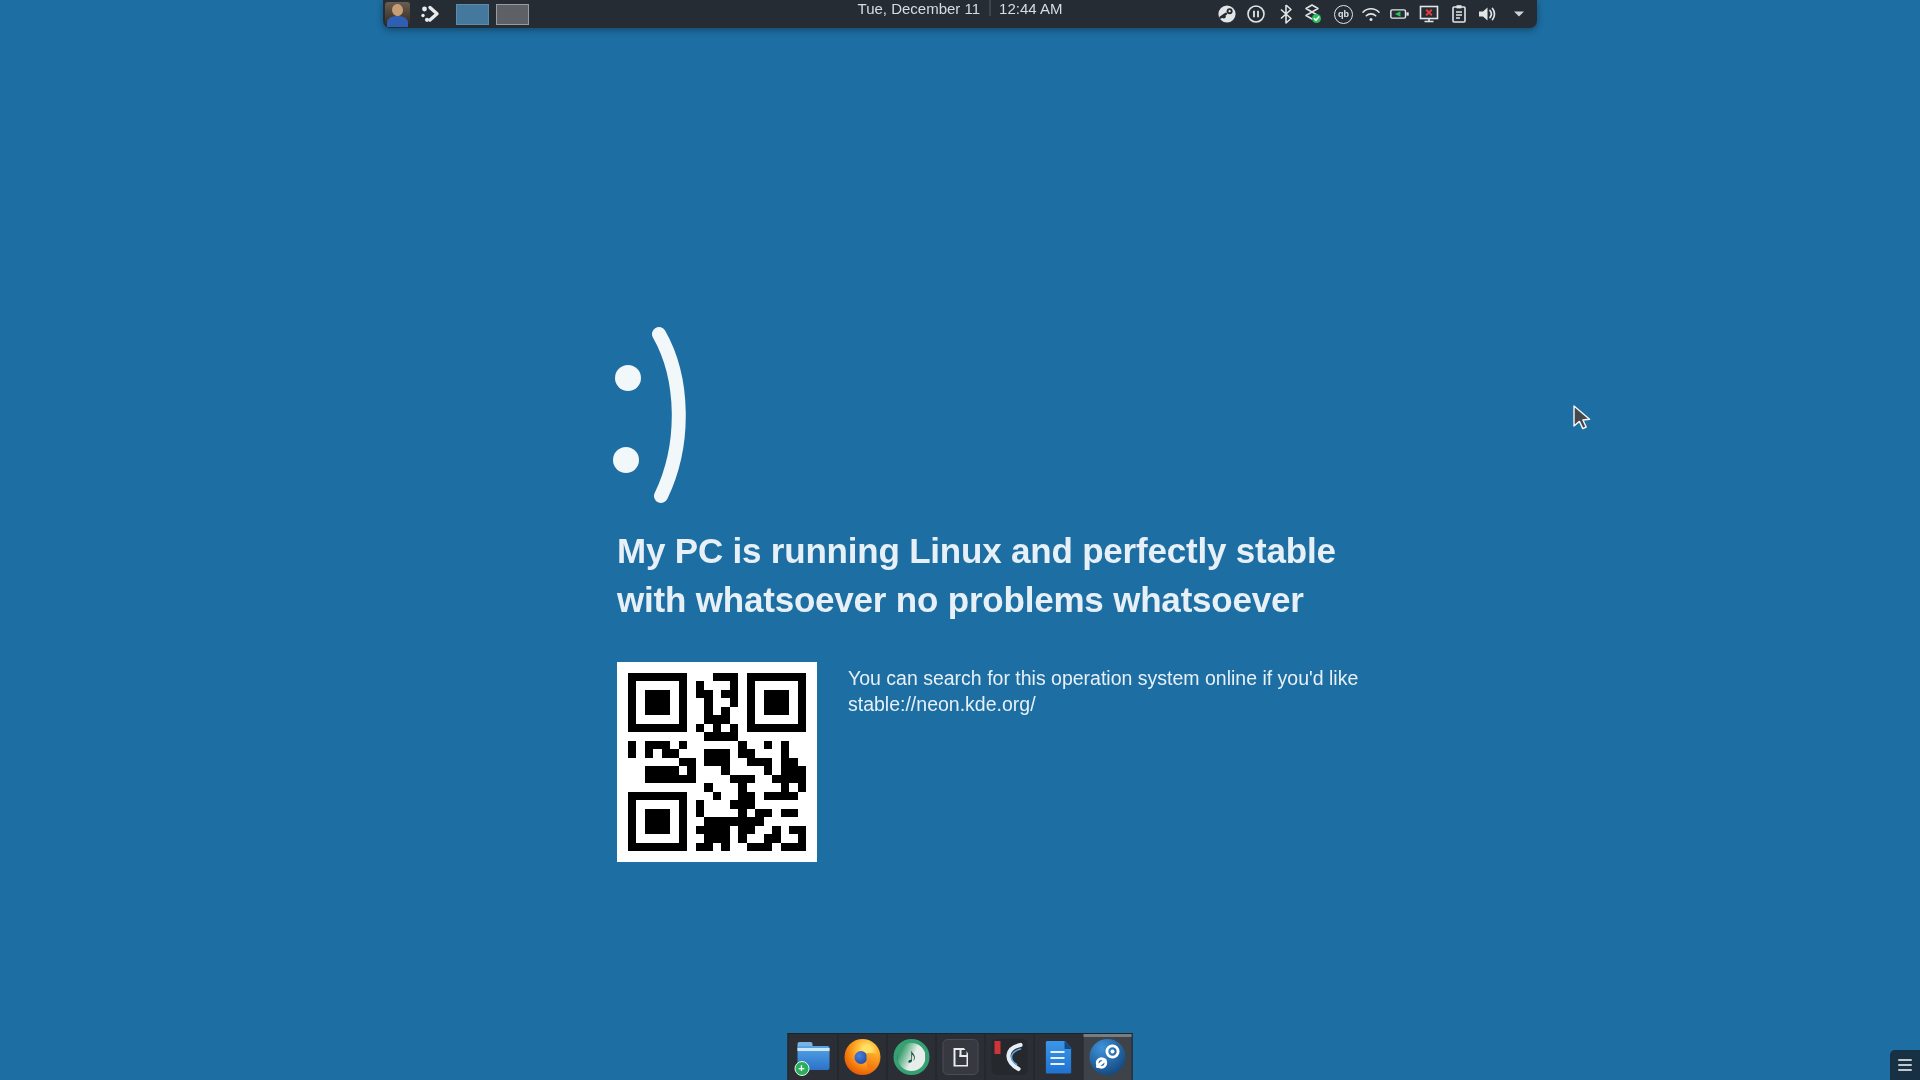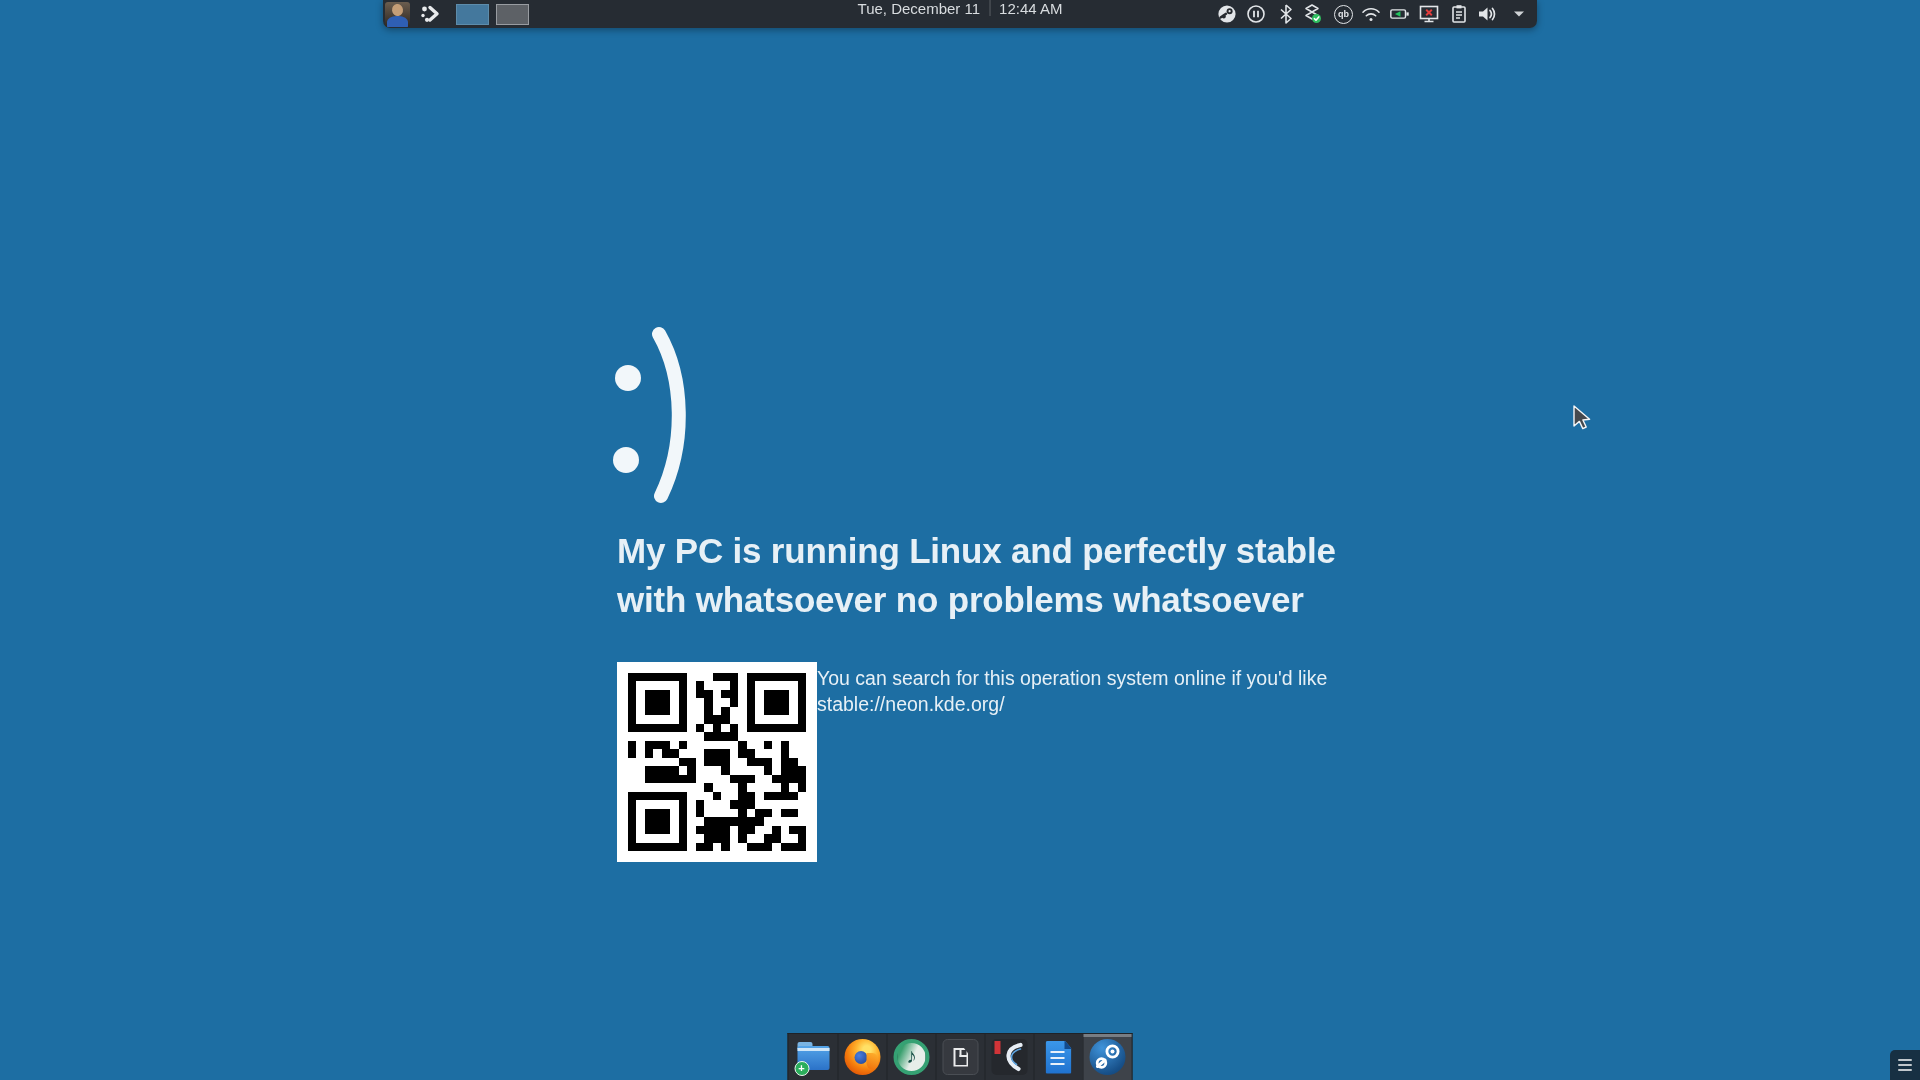--- a/index.html
+++ b/index.html
@@ -54,21 +54,21 @@
   
   .smiley { position:absolute; left:612px; top:326px; }
   .bsod-heading {
     position:absolute; left:617px; top:526px;
     font-size:35px; font-weight:700; letter-spacing:-0.2px;
     line-height:49px; color:#e7f0f6;
   }
   .info-row { position:absolute; left:617px; top:662px; display:flex; }
   .qr-box { width:200px; height:200px; background:#ffffff; padding:11px; flex:0 0 auto; }
   .qr-box svg { width:178px; height:178px; shape-rendering:crispEdges; }
-  .info-text { padding-top:3px; font-size:19.5px;
+  .info-text { margin-left:31px; padding-top:3px; font-size:19.5px;
     line-height:26px; color:#e7f0f6; }
 
   
   .dock {
     position:absolute; bottom:0; left:50%; transform:translateX(-50%);
     display:flex; height:47px;
     background:#2b2f35; border:1px solid #1f2227; border-bottom:none;
     z-index:50;
   }
   .dock-cell { width:49px; height:46px; display:flex; align-items:center;

